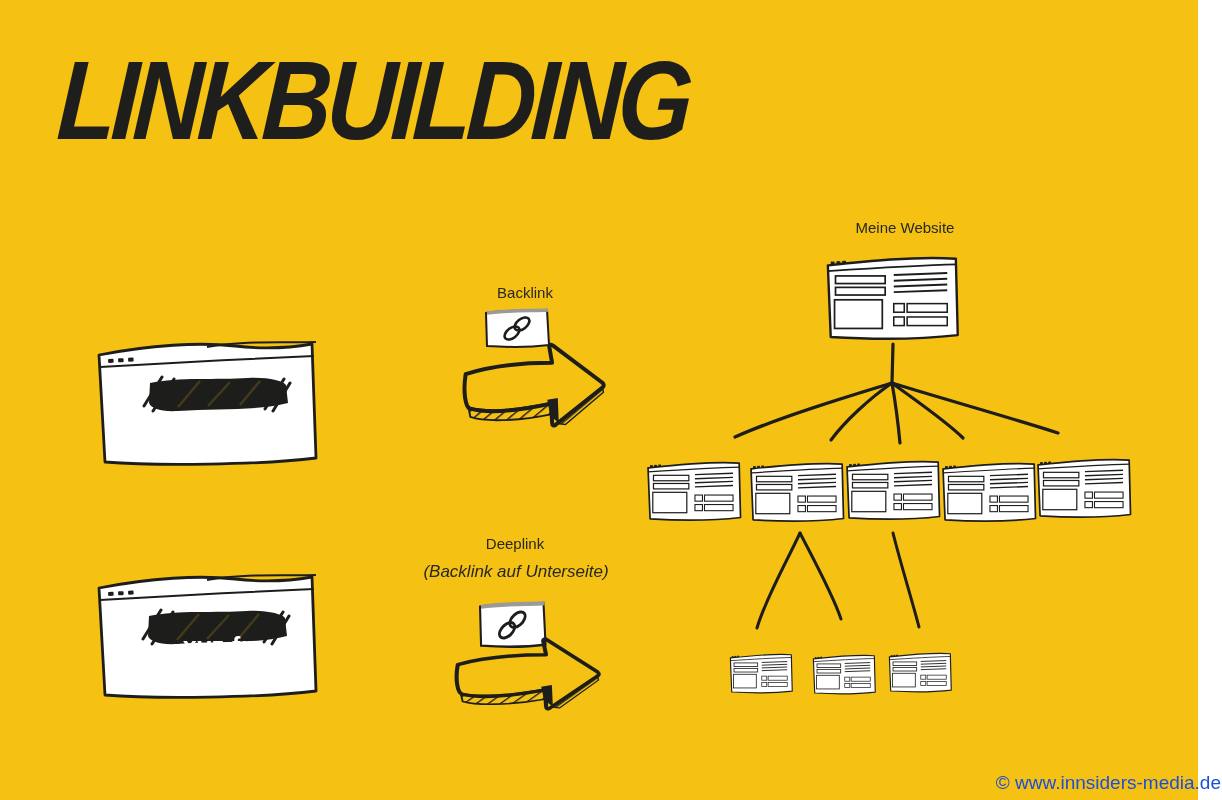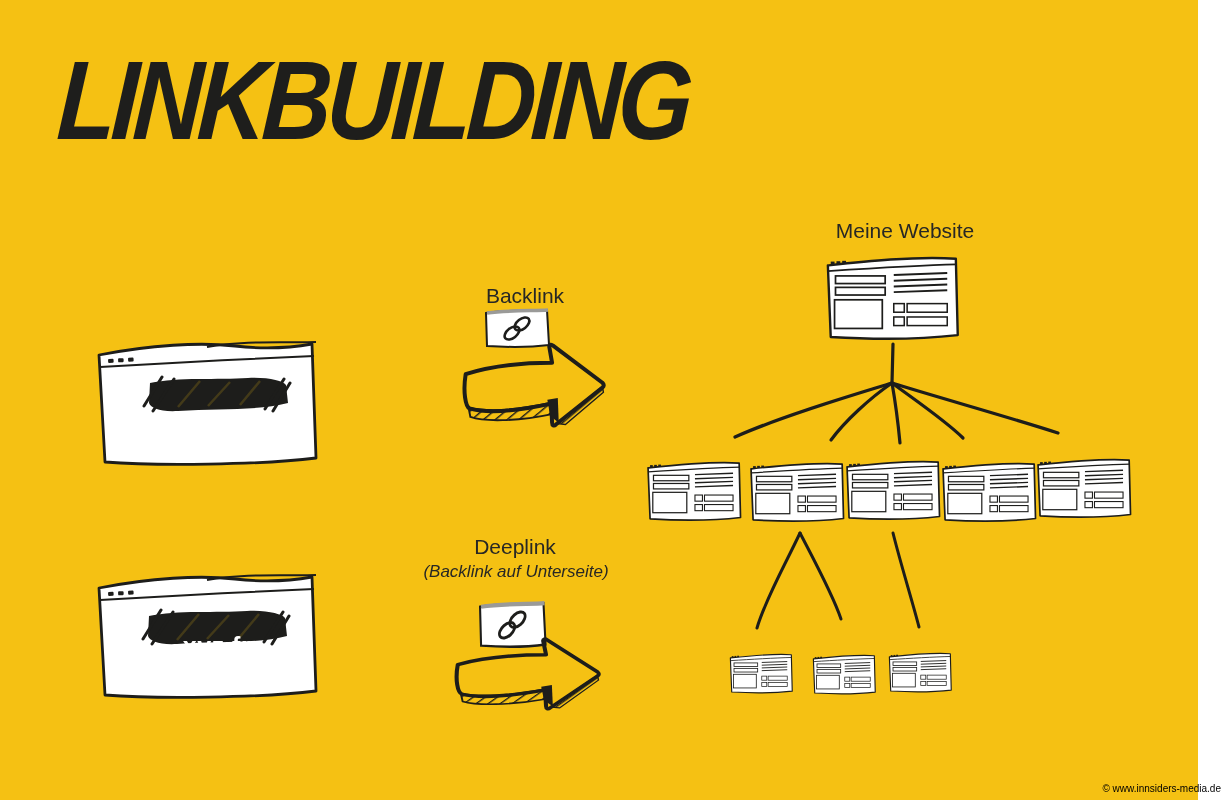--- a/index.html
+++ b/index.html
@@ -18,29 +18,29 @@
   .title{
     position:absolute;left:62px;top:36px;z-index:3;
     font-family:"Liberation Sans",sans-serif;
     font-size:99px;font-weight:bold;font-style:italic;
     letter-spacing:-5px;color:#1e1e1c;white-space:nowrap;
     transform:scale(0.97,1.13) skewX(-4deg);transform-origin:left top;
     margin:0;
   }
   .lbl{
     position:absolute;z-index:3;
-    font-size:21px;color:#272725;text-align:center;white-space:nowrap;
+    font-size:15px;color:#272725;text-align:center;white-space:nowrap;
   }
   .domain-text{
     position:absolute;z-index:4;color:#ffffff;text-align:center;
     letter-spacing:0.5px;
   }
   .copyright{
     position:absolute;right:1px;bottom:6px;z-index:5;
-    font-size:10px;color:#000000;white-space:nowrap;margin-left:40px;
+    font-size:19px;color:#1d4ed8;white-space:nowrap;margin-left:40px;
   }
 </style>
 </head>
 <body>
 
 <div class="canvas">
 
   <div class="white-strip"></div>
 
   <h1 class="title">LINKBUILDING</h1>

